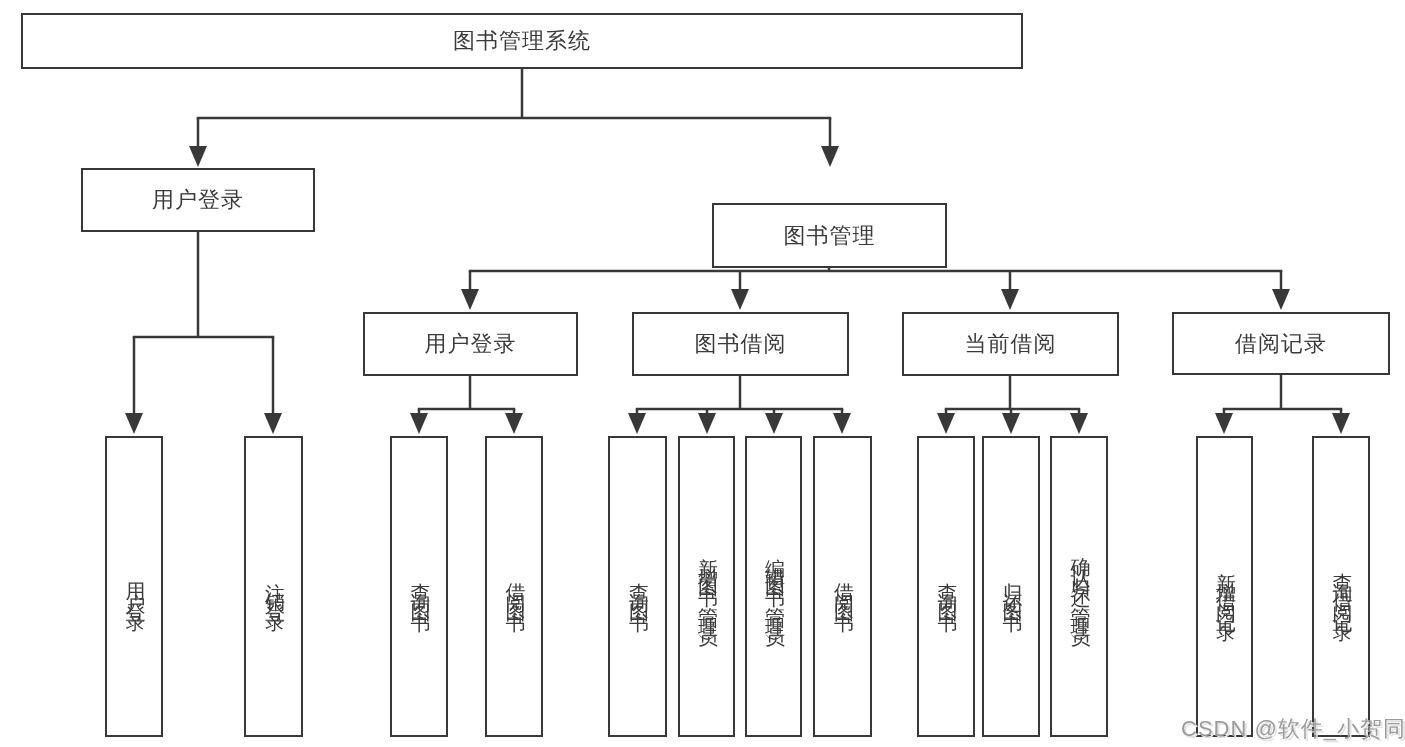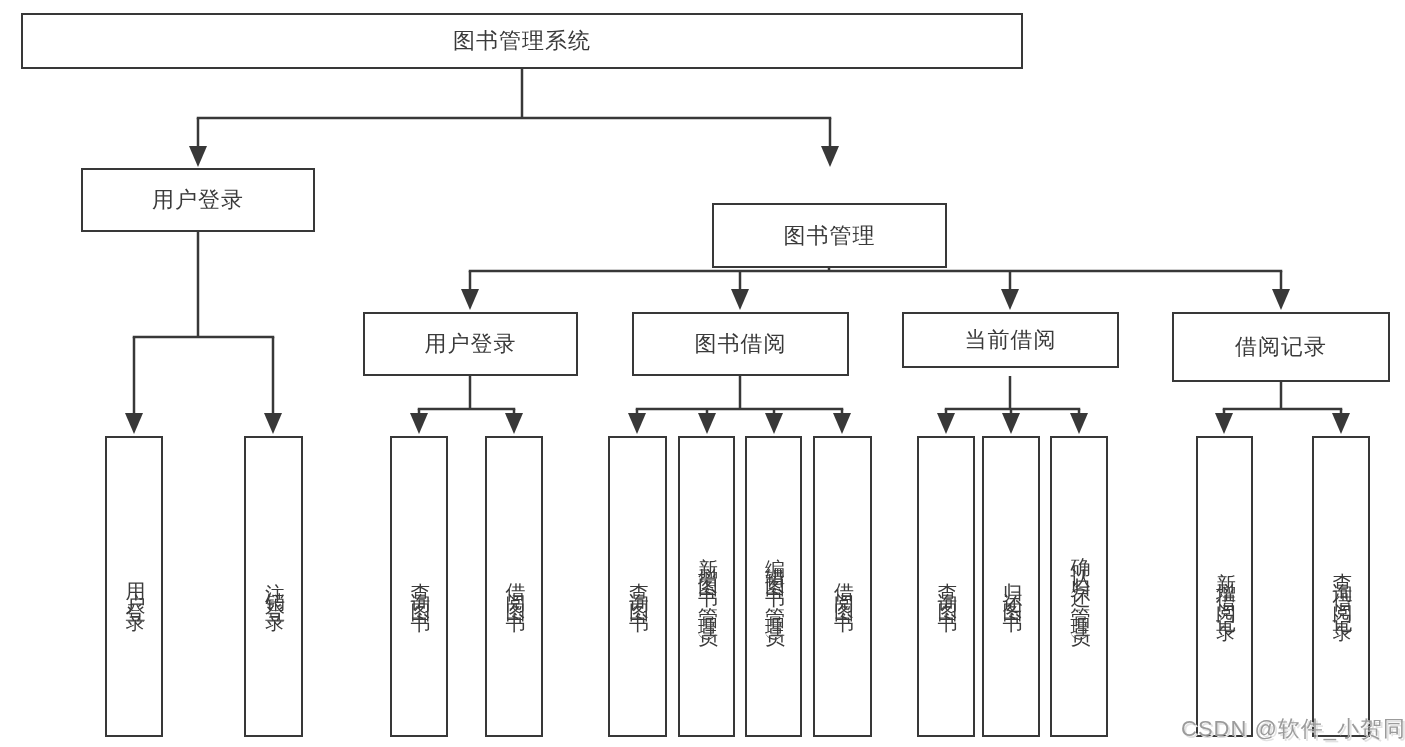--- a/index.html
+++ b/index.html
@@ -103,22 +103,22 @@
       <path d="M 1332 413 L 1350 413 L 1341 434 Z" fill="#383838"></path>
     </svg>
 
   <div class="box" style="left:21px;top:13px;width:1002px;height:56px;">图书管理系统</div>
 
   <div class="box" style="left:81px;top:168px;width:234px;height:64px;">用户登录</div>
   <div class="box" style="left:712px;top:168px;width:235px;height:65px;margin-top:35px;">图书管理</div>
 
   <div class="box" style="left:363px;top:312px;width:215px;height:64px;">用户登录</div>
   <div class="box" style="left:632px;top:312px;width:217px;height:64px;">图书借阅</div>
-  <div class="box" style="left:902px;top:312px;width:217px;height:56px;">当前借阅</div>
-  <div class="box" style="left:1172px;top:312px;width:218px;height:70px;">借阅记录</div>
+  <div class="box" style="left:902px;top:312px;width:217px;height:64px;">当前借阅</div>
+  <div class="box" style="left:1172px;top:312px;width:218px;height:63px;">借阅记录</div>
 
   <div class="box vbox" style="left:105px;top:436px;width:58px;height:301px;">用户登录</div>
   <div class="box vbox" style="left:244px;top:436px;width:59px;height:301px;">注销登录</div>
 
   <div class="box vbox" style="left:390px;top:436px;width:58px;height:301px;">查询图书</div>
   <div class="box vbox" style="left:485px;top:436px;width:58px;height:301px;">借阅图书</div>
 
   <div class="box vbox" style="left:608px;top:436px;width:59px;height:301px;">查询图书</div>
   <div class="box vbox" style="left:678px;top:436px;width:57px;height:301px;">新增图书（管理员）</div>
   <div class="box vbox" style="left:745px;top:436px;width:57px;height:301px;">编辑图书（管理员）</div>

